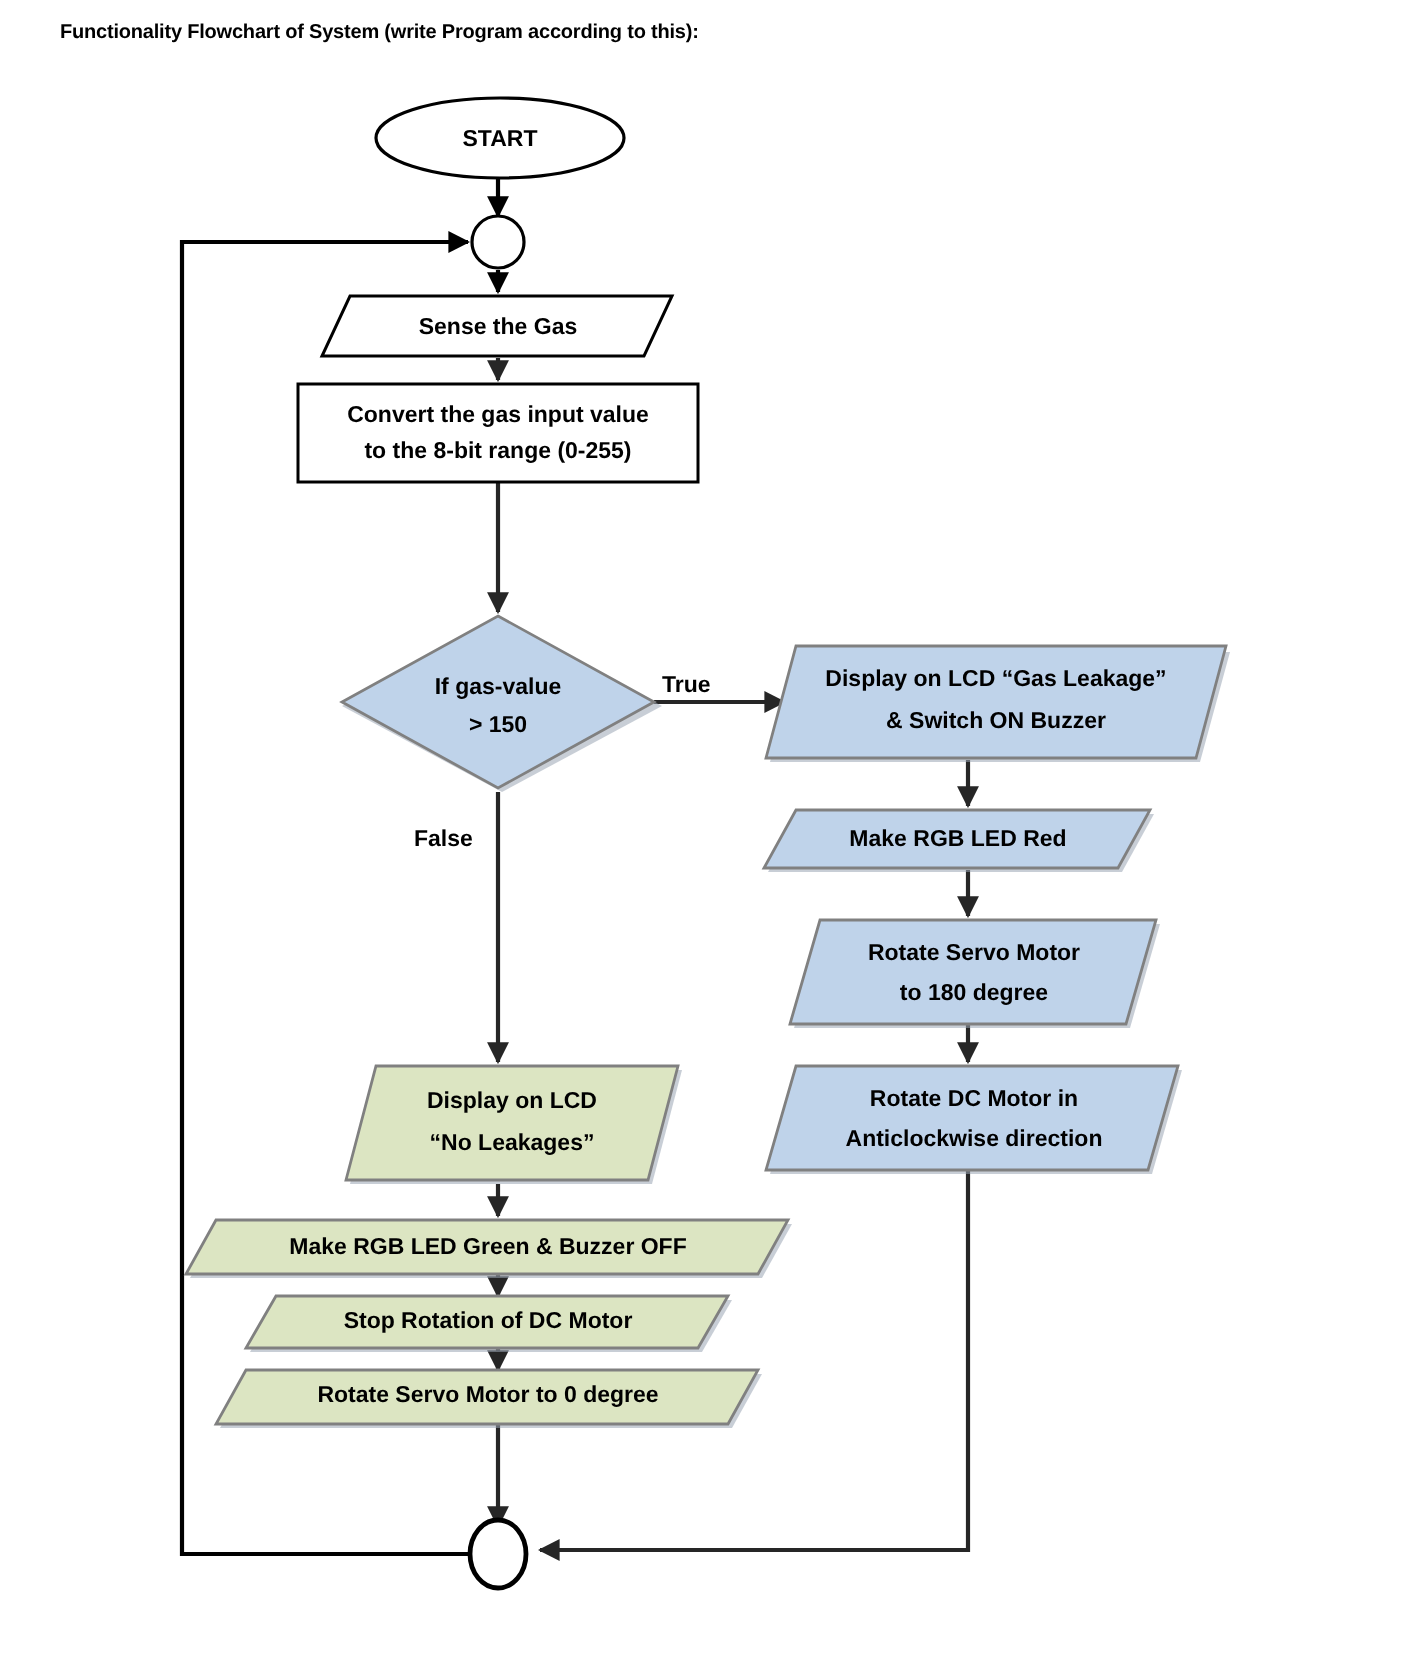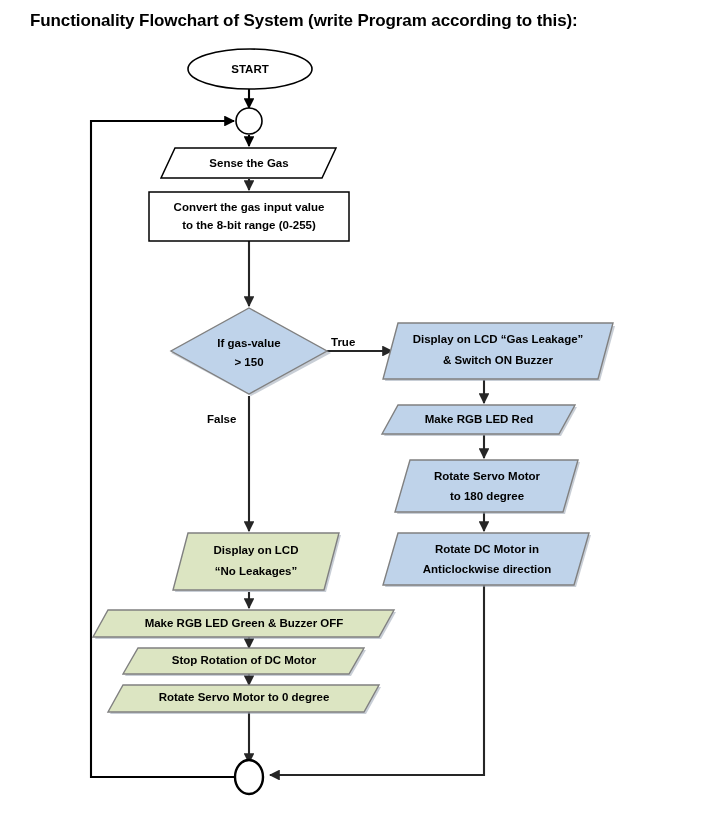--- a/index.html
+++ b/index.html
@@ -12,21 +12,21 @@
     height: 837px;
     font-family: "Liberation Sans", sans-serif;
     color: #000000;
     overflow: hidden;
     position: relative;
   }
   #page-title {
     position: absolute;
     left: 30px;
     top: 11px;
-    font-size: 17px;
+    font-size: 10px;
     font-weight: bold;
     letter-spacing: -0.1px;
     color: #000;
     white-space: nowrap;
   }
   #flow-wrap {
     position: absolute;
     left: 0;
     top: 0;
     width: 709px;

